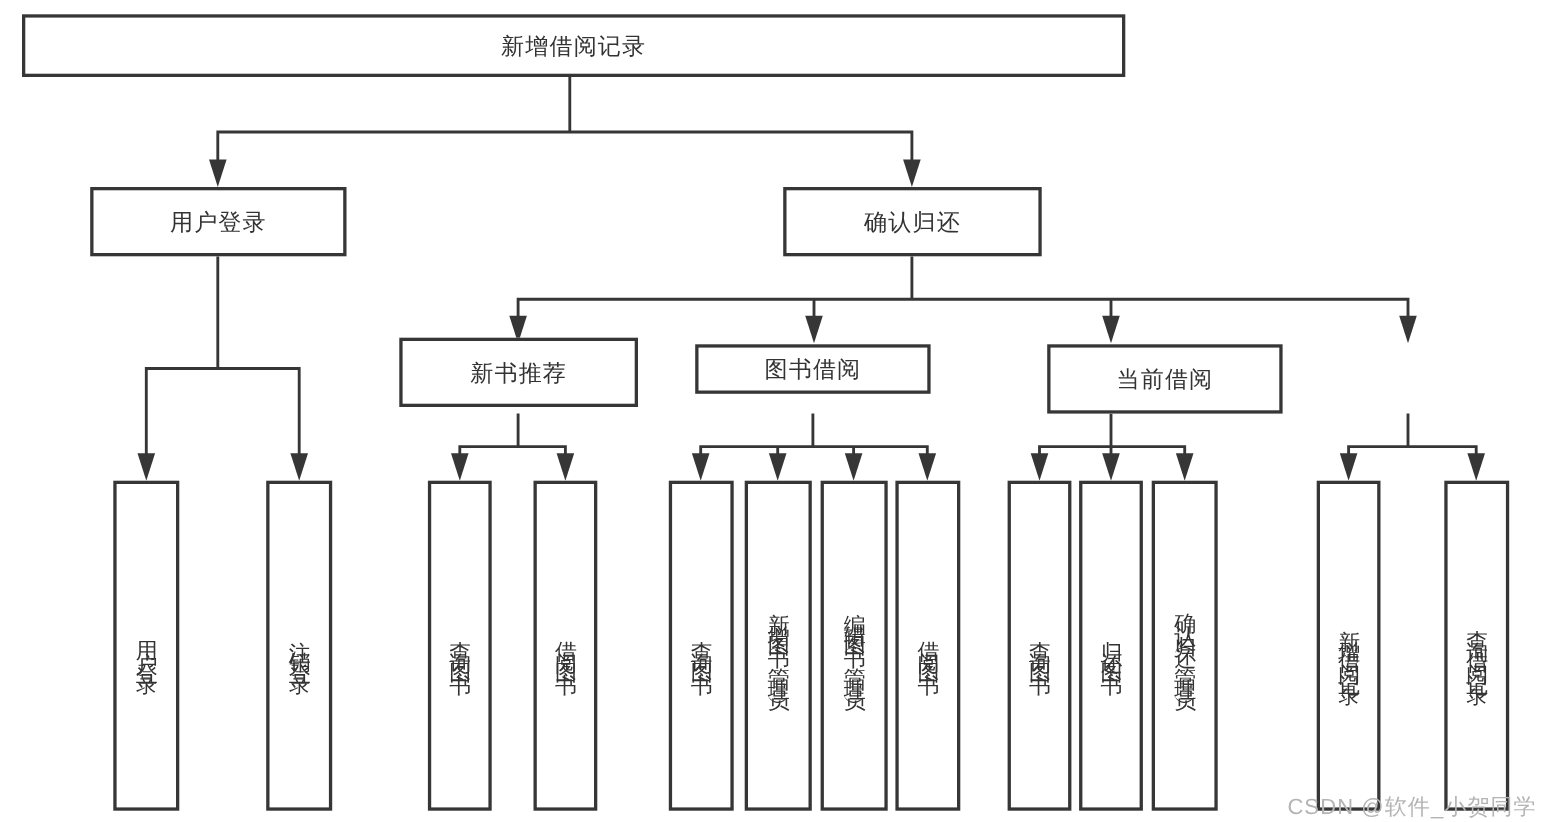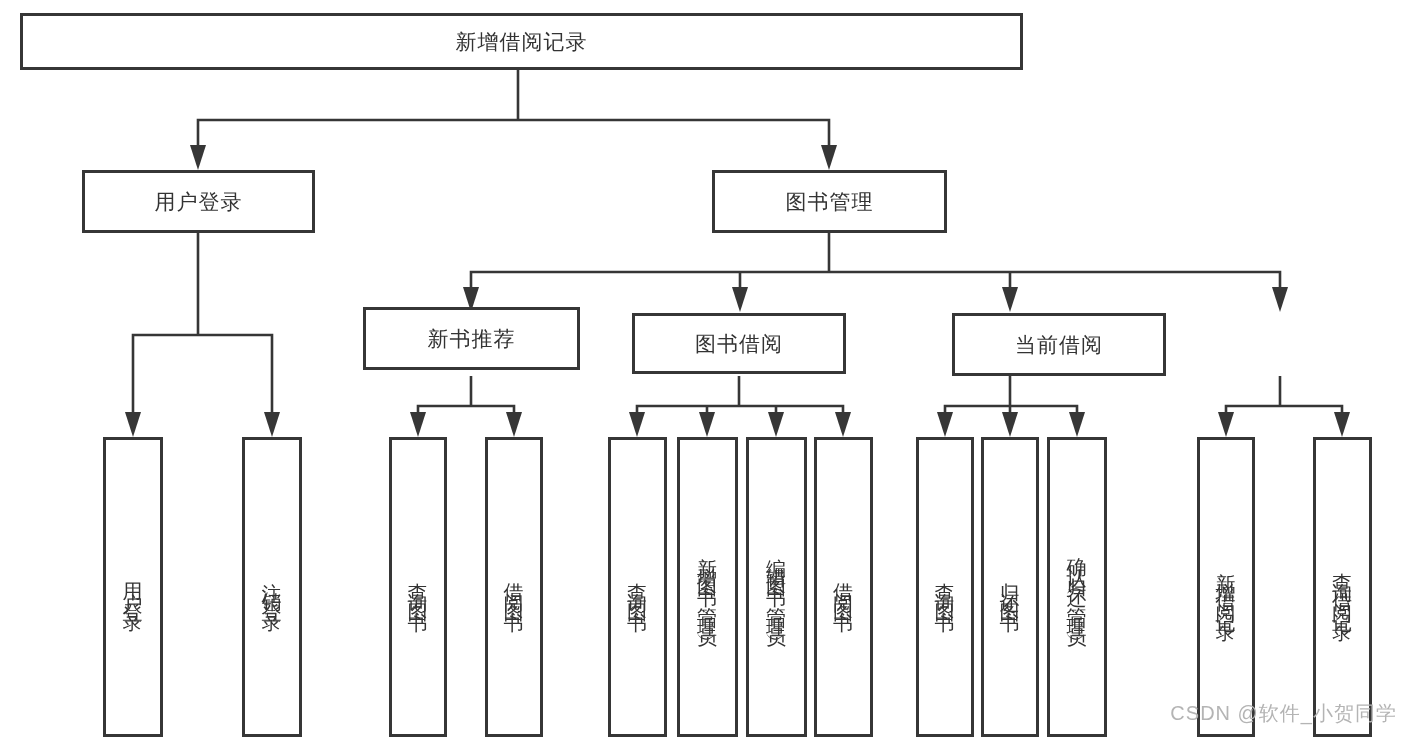--- a/index.html
+++ b/index.html
@@ -31,21 +31,21 @@
   .node.h{font-size:21px;letter-spacing:1px;}
   .node.v{font-size:20px;}
   .node.v .vtext{
     writing-mode:vertical-rl;
     text-orientation:mixed;
     letter-spacing:10px;
     line-height:1;
     white-space:nowrap;
   }
   .watermark{
-    position:absolute;right:8px;bottom:20px;
+    position:absolute;right:8px;bottom:0;
     font-size:20px;color:var(--watermark);
     z-index:5;letter-spacing:1px;white-space:nowrap;
   }
 </style>
 </head>
 <body>
 
 <div class="canvas">
 
   <svg class="svg-layer" width="1405" height="747" viewBox="0 0 1405 747">
@@ -84,24 +84,24 @@
       <polygon points="1002,412 1018,412 1010,437"></polygon>
       <polygon points="1069,412 1085,412 1077,437"></polygon>
       <polygon points="1218,412 1234,412 1226,437"></polygon>
       <polygon points="1334,412 1350,412 1342,437"></polygon>
     </g>
   </svg>
 
   <div class="node h" style="left:20px;top:13px;width:1003px;height:57px">新增借阅记录</div>
 
   <div class="node h" style="left:82px;top:170px;width:233px;height:63px">用户登录</div>
-  <div class="node h" style="left:712px;top:170px;width:235px;height:63px">图书管理</div>
+  <div class="node h" style="left:712px;top:170px;width:235px;height:63px">确认归还</div>
 
   <div class="node h" style="left:363px;top:307px;width:217px;height:63px">新书推荐</div>
-  <div class="node h" style="left:632px;top:313px;width:214px;height:61px">图书借阅</div>
+  <div class="node h" style="left:632px;top:313px;width:214px;height:45px">图书借阅</div>
   <div class="node h" style="left:952px;top:313px;width:214px;height:63px">当前借阅</div>
 
   <div class="node v" style="left:103px;top:437px;width:60px;height:300px">
     <span class="vtext">用户登录</span>
   </div>
   <div class="node v" style="left:242px;top:437px;width:60px;height:300px">
     <span class="vtext">注销登录</span>
   </div>
 
   <div class="node v" style="left:389px;top:437px;width:58px;height:300px">

